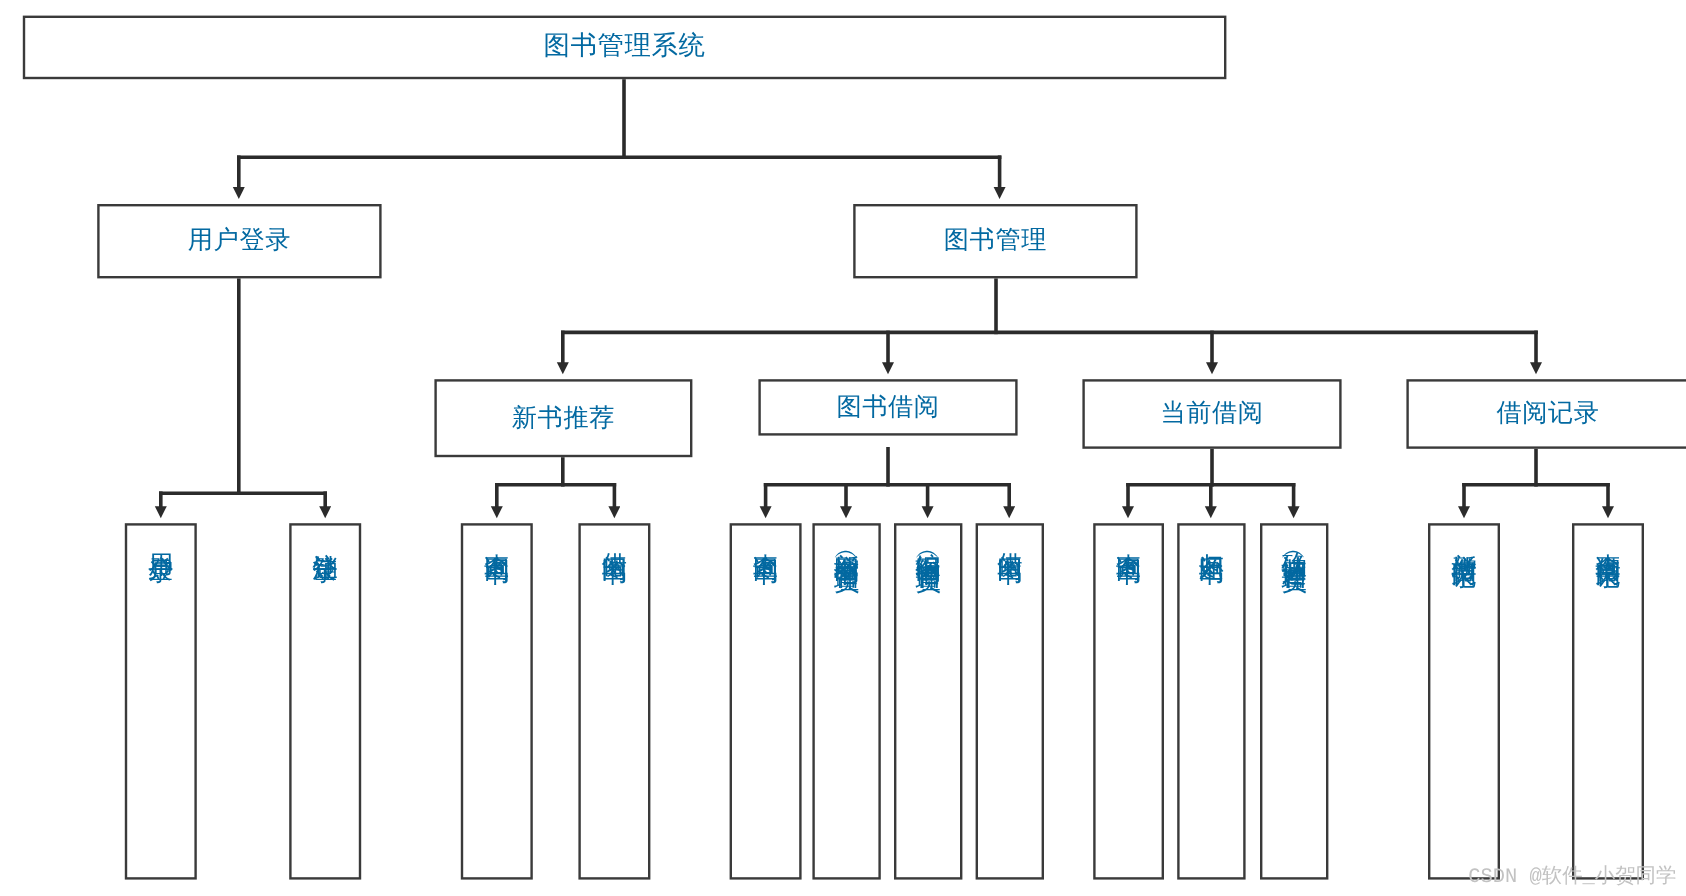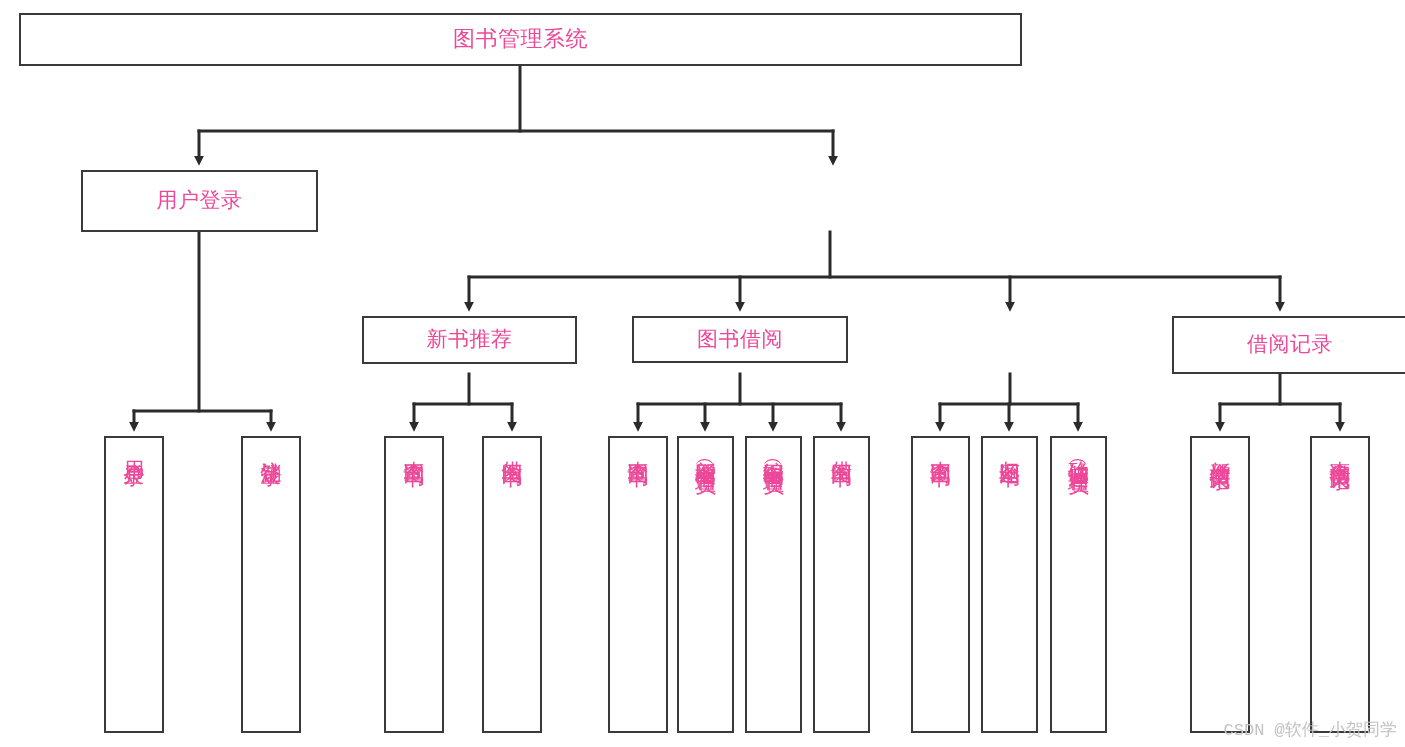--- a/index.html
+++ b/index.html
@@ -28,21 +28,21 @@
     border:2px solid #3a3a3a;
     display:flex;
     align-items:center;
     justify-content:center;
     z-index:2;
   }
   .node .label{
     display:block;
     text-align:center;
     line-height:1.22;
-    color:#ec4899;
+    color:#0369a1;
     letter-spacing:0.5px;
   }
   
   .node.horiz .label{
     writing-mode:horizontal-tb;
     font-size:21px;
   }
   .node.root .label{ font-size:22px; }
   
   .node.vert{
@@ -127,29 +127,35 @@
   </svg>
 
   <div class="node root horiz" style="left:19px; top:13px; width:1003px; height:53px;">
     <span class="label">图书管理系统</span>
   </div>
 
   <div class="node horiz" style="left:81px; top:170px; width:237px; height:62px;">
     <span class="label">用户登录</span>
   </div>
 
-
-  <div class="node horiz" style="left:362px; top:316px; width:215px; height:48px;">
+  <div class="node horiz" style="left:711px; top:170px; width:237px; height:62px;">
+    <span class="label">图书管理</span>
+  </div>
+
+  <div class="node horiz" style="left:362px; top:316px; width:215px; height:65px;">
     <span class="label">新书推荐</span>
   </div>
 
   <div class="node horiz" style="left:632px; top:316px; width:216px; height:47px;">
     <span class="label">图书借阅</span>
   </div>
 
+  <div class="node horiz" style="left:902px; top:316px; width:216px; height:58px;">
+    <span class="label">当前借阅</span>
+  </div>
 
   <div class="node horiz" style="left:1172px; top:316px; width:236px; height:58px;">
     <span class="label">借阅记录</span>
   </div>
 
   <div class="node vert" style="left:104px; top:436px; width:60px; height:297px;">
     <span class="label">用户登录</span>
   </div>
 
   <div class="node vert" style="left:241px; top:436px; width:60px; height:297px;">

